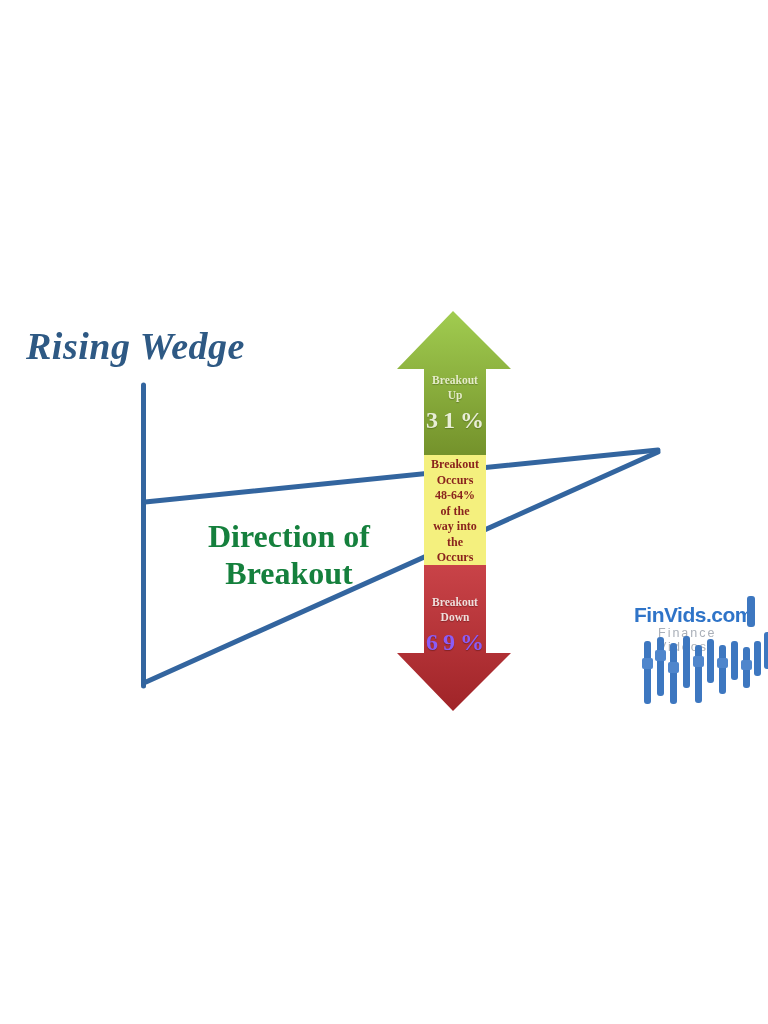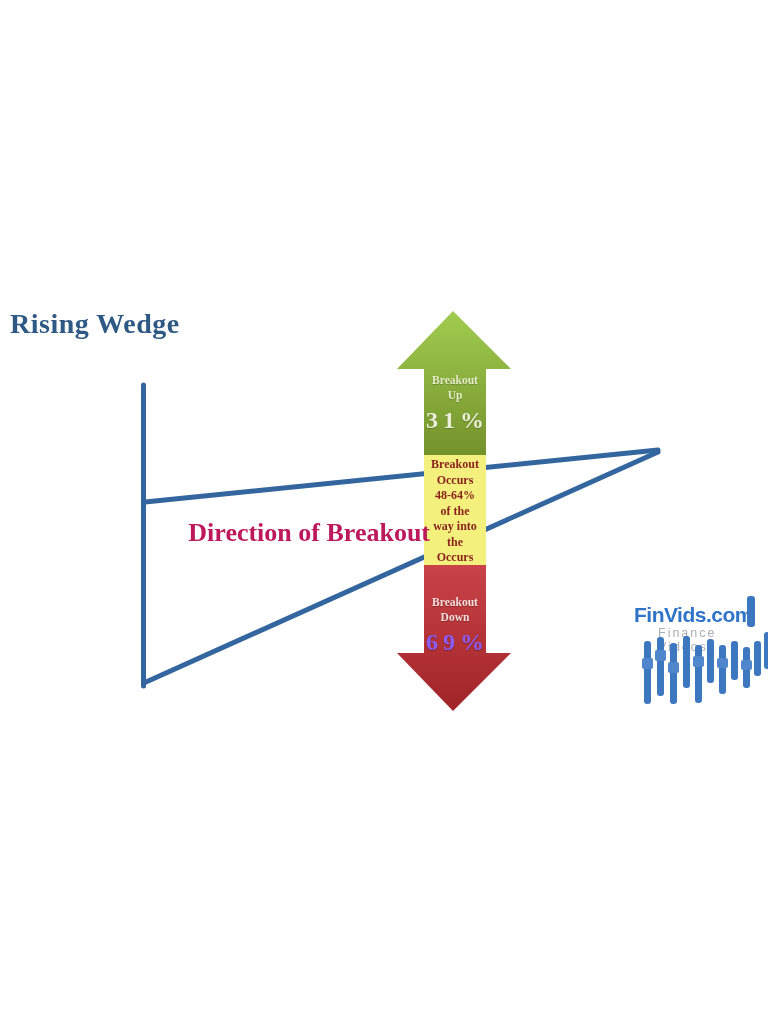--- a/index.html
+++ b/index.html
@@ -15,29 +15,30 @@
     --down-text:#f0dedc;
     --logo-blue:#2f74c8;
     --logo-gray:#aab0b9;
   }
   html,body{margin:0;padding:0;background:#ffffff;}
   .canvas{
     position:relative;width:768px;height:1024px;background:#ffffff;
     overflow:hidden;font-family:"Liberation Serif","DejaVu Serif",serif;
   }
   .page-title{
-    position:absolute;left:10px;top:308px;margin:0;
-    font-size:28px;font-weight:bold;color:var(--title-text);
+    position:absolute;left:10px;top:308px;margin:16px;
+    font-size:38px;font-weight:bold;color:var(--title-text);
     letter-spacing:0.5px;
+    font-style:italic;
   }
   .diagram-svg{position:absolute;left:0;top:0;width:768px;height:1024px;}
   .wedge-line{stroke:var(--wedge-line);stroke-width:5;fill:none;stroke-linecap:round;}
   .direction-label{
     position:absolute;left:148px;top:518px;width:282px;
-    text-align:right;font-size:26px;font-weight:bold;color:#be185d;
+    text-align:center;font-size:32px;font-weight:bold;color:#15803d;
   }
   
   .arrow-text{
     position:absolute;left:408px;width:94px;text-align:center;
     font-weight:bold;line-height:15px;font-size:11.5px;
     text-shadow:0 1px 1px rgba(40,60,10,0.35);
   }
   .arrow-text.up{top:373px;color:var(--up-text);}
   .arrow-text.down{top:595px;color:var(--down-text);text-shadow:0 1px 1px rgba(60,10,10,0.4);}
   .pct-value{

